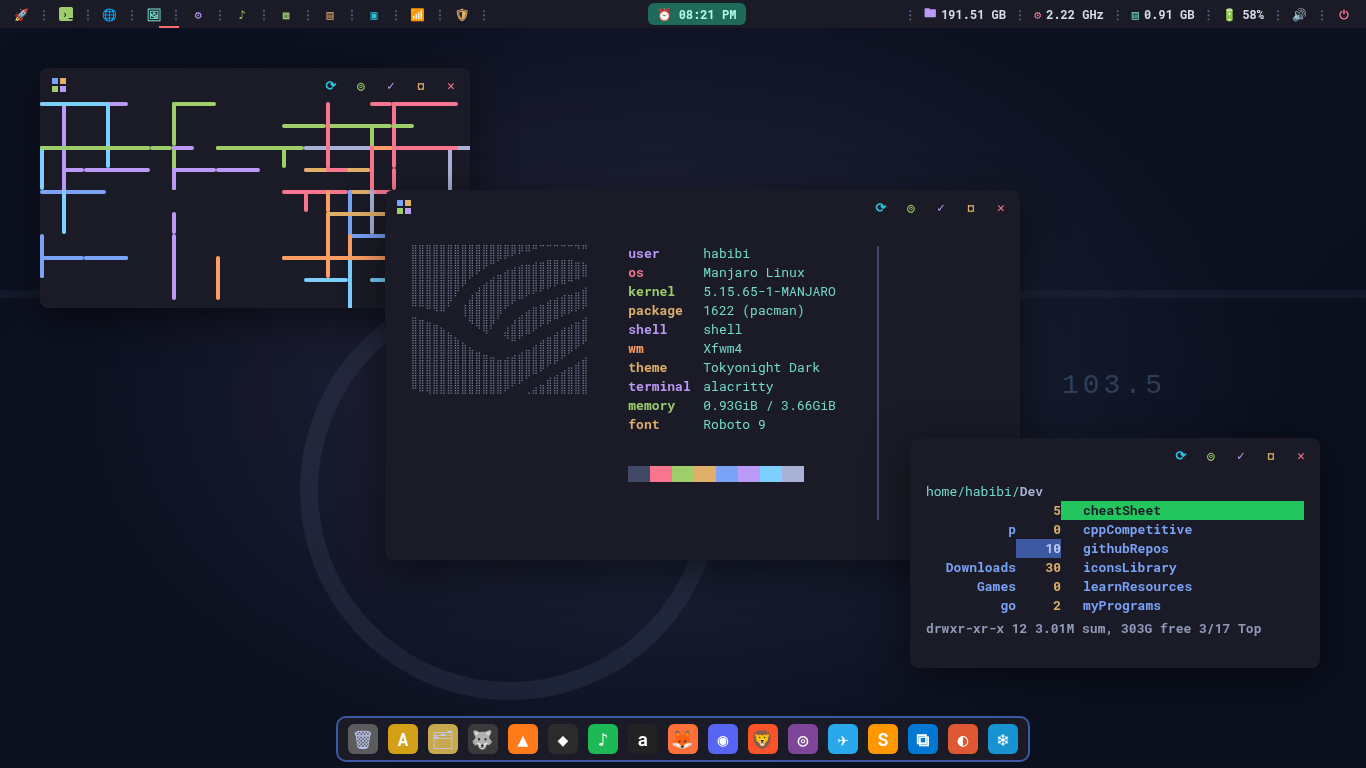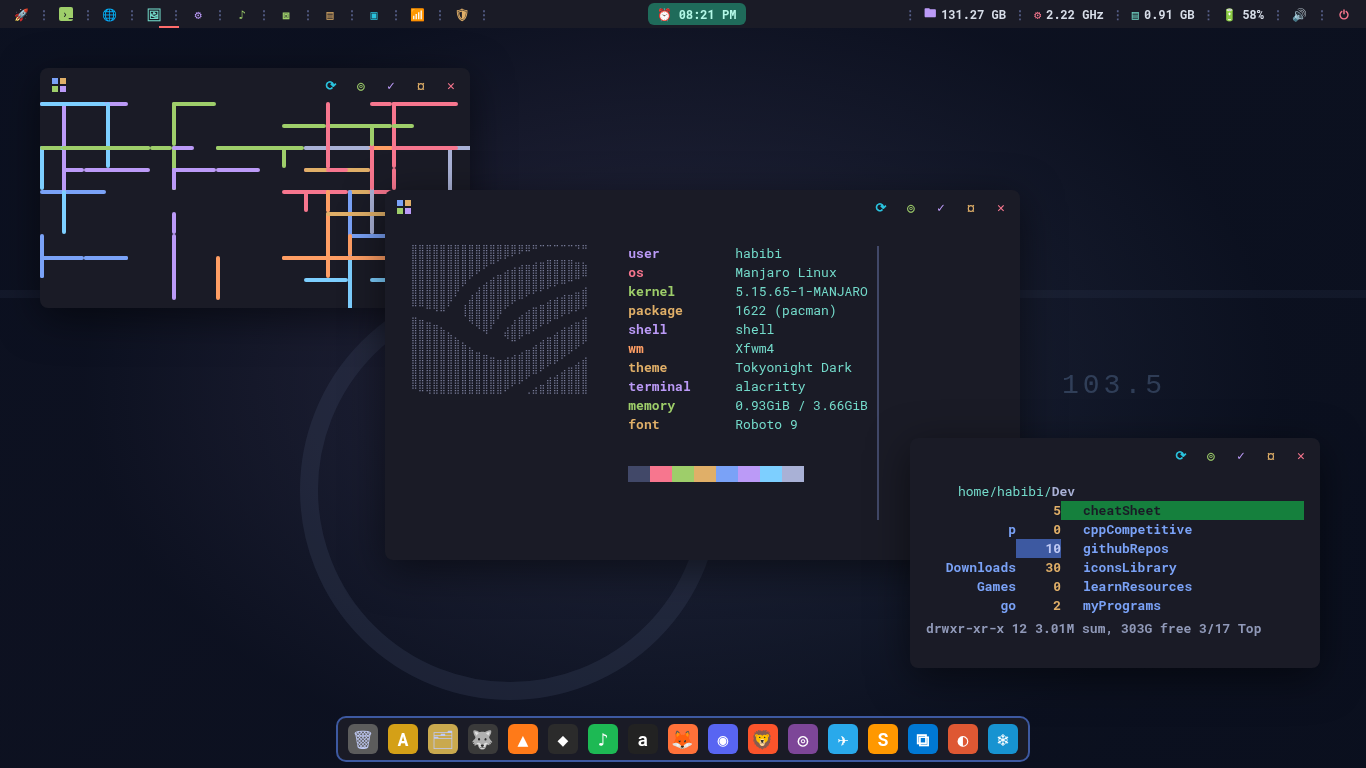--- a/index.html
+++ b/index.html
@@ -25,21 +25,21 @@
 .active-underline { position:absolute; left:159px; top:26px; width:20px; height:2px; background:#ff6c6b; }
 
 
 .term { position:absolute; background:#1a1b26; border-radius:8px; box-shadow:0 10px 40px rgba(0,0,0,0.5); overflow:hidden; }
 .term .titlebar { height:34px; display:flex; align-items:center; padding:0 12px; }
 .term .titlebar .logo { width:14px; height:14px; display:grid; grid-template-columns:6px 6px; grid-template-rows:6px 6px; gap:2px; }
 .term .titlebar .logo span:nth-child(1){background:#7aa2f7;} .term .titlebar .logo span:nth-child(2){background:#e0af68;}
 .term .titlebar .logo span:nth-child(3){background:#9ece6a;} .term .titlebar .logo span:nth-child(4){background:#bb9af7;}
 .term .titlebar .btn { width:14px; height:14px; margin-left:16px; cursor:pointer; font-weight:bold; display:flex; align-items:center; justify-content:center; }
 .c-cyan{color:#2ac3de;} .c-green{color:#9ece6a;} .c-purple{color:#bb9af7;} .c-yellow{color:#e0af68;} .c-red{color:#f7768e;}
-.c-orange{color:#ff9e64;} .c-blue{color:#7aa2f7;} .c-grey{color:#a9b1d6;} .c-teal{color:#73daca;margin-left:32px;} .c-pink{color:#f7768e;}
+.c-orange{color:#ff9e64;} .c-blue{color:#7aa2f7;} .c-grey{color:#a9b1d6;} .c-teal{color:#73daca;} .c-pink{color:#f7768e;}
 
 
 #pipes { left:40px; top:68px; width:430px; height:240px; }
 #pipes-canvas { position:relative; width:100%; height:calc(100% - 34px); }
 .pipe { position:absolute; border-radius:2px; }
 
 
 #fetch { left:385px; top:190px; width:635px; height:370px; }
 #fetch-body { display:flex; gap:30px; padding:20px 26px; font-size:13px; line-height:19px; }
 #ascii-art { white-space:pre; font-size:9px; line-height:10px; letter-spacing:0.5px; color:#787c99; }
@@ -104,21 +104,21 @@
   <div class="spacer"></div>
   <div id="clock-pill">
     <span>⏰</span>
     <span>08:21 PM</span>
   </div>
   <div class="spacer"></div>
 
   <span class="dots">⋮</span>
   <span class="stat">
     <span style="color:#bb9af7">🖿</span>
-    <span>131.27 GB</span>
+    <span>191.51 GB</span>
   </span>
   <span class="dots">⋮</span>
   <span class="stat">
     <span style="color:#f7768e">⚙</span>
     <span>2.22 GHz</span>
   </span>
   <span class="dots">⋮</span>
   <span class="stat">
     <span style="color:#73daca">▤</span>
     <span>0.91 GB</span>
@@ -360,21 +360,21 @@
     <span class="btn c-red">✕</span>
   </div>
   <div id="fm-body">
     <div>
       <span class="c-teal">home/habibi/</span><b class="c-grey">Dev</b>
     </div>
     <div id="fm-rows">
         <div class="fm-row">
           <span class="fm-g"></span>
           <span class="fm-n">5</span>
-          <span class="fm-dir" style="background: #15803d; color: rgb(26, 27, 38);">cheatSheet</span>
+          <span class="fm-dir" style="background: #22c55e; color: rgb(26, 27, 38);">cheatSheet</span>
         </div>
         <div class="fm-row">
           <span class="fm-g">p</span>
           <span class="fm-n">0</span>
           <span class="fm-dir">cppCompetitive</span>
         </div>
         <div class="fm-row">
           <span class="fm-g"></span>
           <span class="fm-n" style="background: rgb(61, 89, 161); color: rgb(192, 202, 245);">10</span>
           <span class="fm-dir">githubRepos</span>

